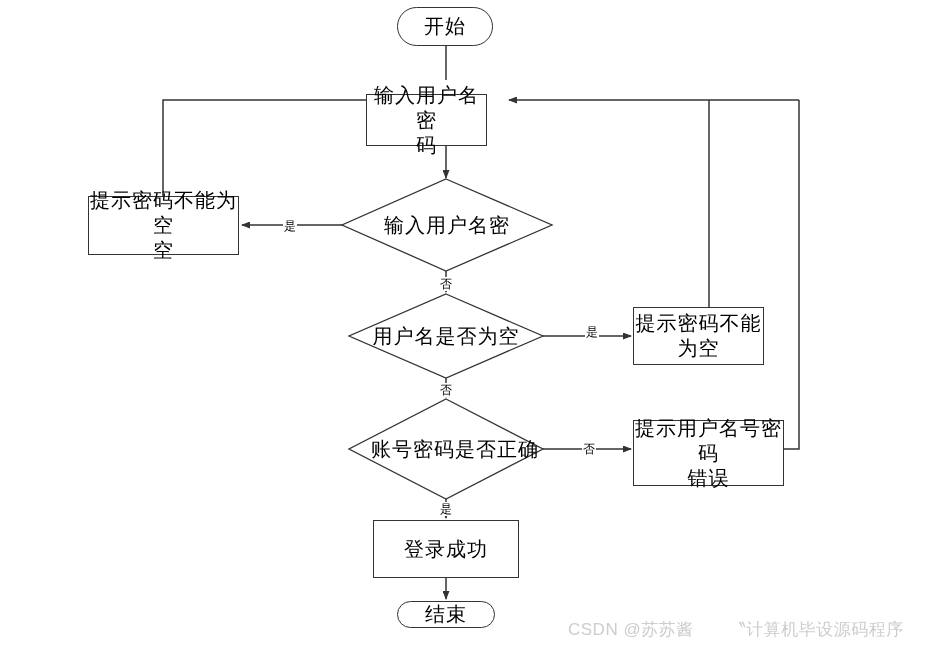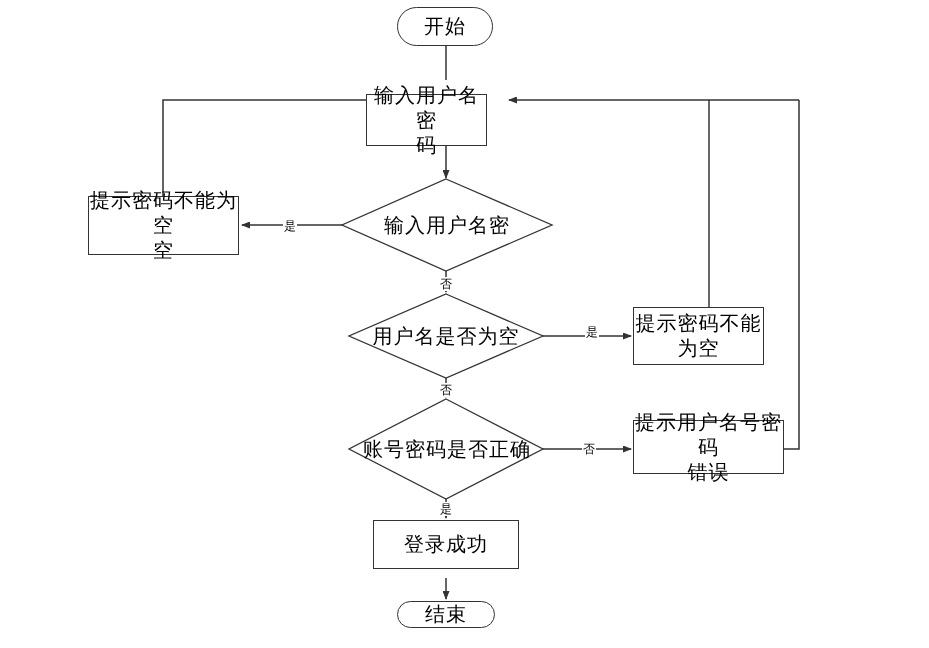--- a/index.html
+++ b/index.html
@@ -134,30 +134,31 @@
 
   <div class="node diamond-label" style="left:352px; top:205px; width:190px; height:40px;">输入用户名密</div>
 
   <div class="node rect" style="left:88px; top:196px; width:151px; height:59px;">提示密码不能为空
 空</div>
 
   <div class="node diamond-label" style="left:356px; top:316px; width:180px; height:40px;">用户名是否为空</div>
 
   <div class="node rect" style="left:633px; top:307px; width:131px; height:58px;">提示密码不能为空</div>
 
-  <div class="node diamond-label" style="left:352px; top:429px; width:190px; height:40px;">账号密码是否正确</div>
+  <div class="node diamond-label" style="left:360px; top:429px; width:190px; height:40px;">账号密码是否正确</div>
 
-  <div class="node rect" style="left:633px; top:420px; width:151px; height:54px;">提示用户名号密码
+  <div class="node rect" style="left:633px; top:420px; width:151px; height:66px;">提示用户名号密码
 错误</div>
 
-  <div class="node rect" style="left:373px; top:520px; width:146px; height:49px;">登录成功</div>
+  <div class="node rect" style="left:373px; top:520px; width:146px; height:58px;">登录成功</div>
 
   <div class="node stadium" style="left:397px; top:601px; width:98px; height:27px;">结束</div>
 
   <span class="edge-label" style="left:290px; top:226px;">是</span>
   <span class="edge-label" style="left:446px; top:284px;">否</span>
   <span class="edge-label" style="left:592px; top:332px;">是</span>
   <span class="edge-label" style="left:446px; top:390px;">否</span>
   <span class="edge-label" style="left:589px; top:449px;">否</span>
   <span class="edge-label" style="left:446px; top:509px;">是</span>
 
+  <div id="watermark">CSDN @苏苏酱　　〝计算机毕设源码程序</div>
 
 </div>
 
 </body></html>

